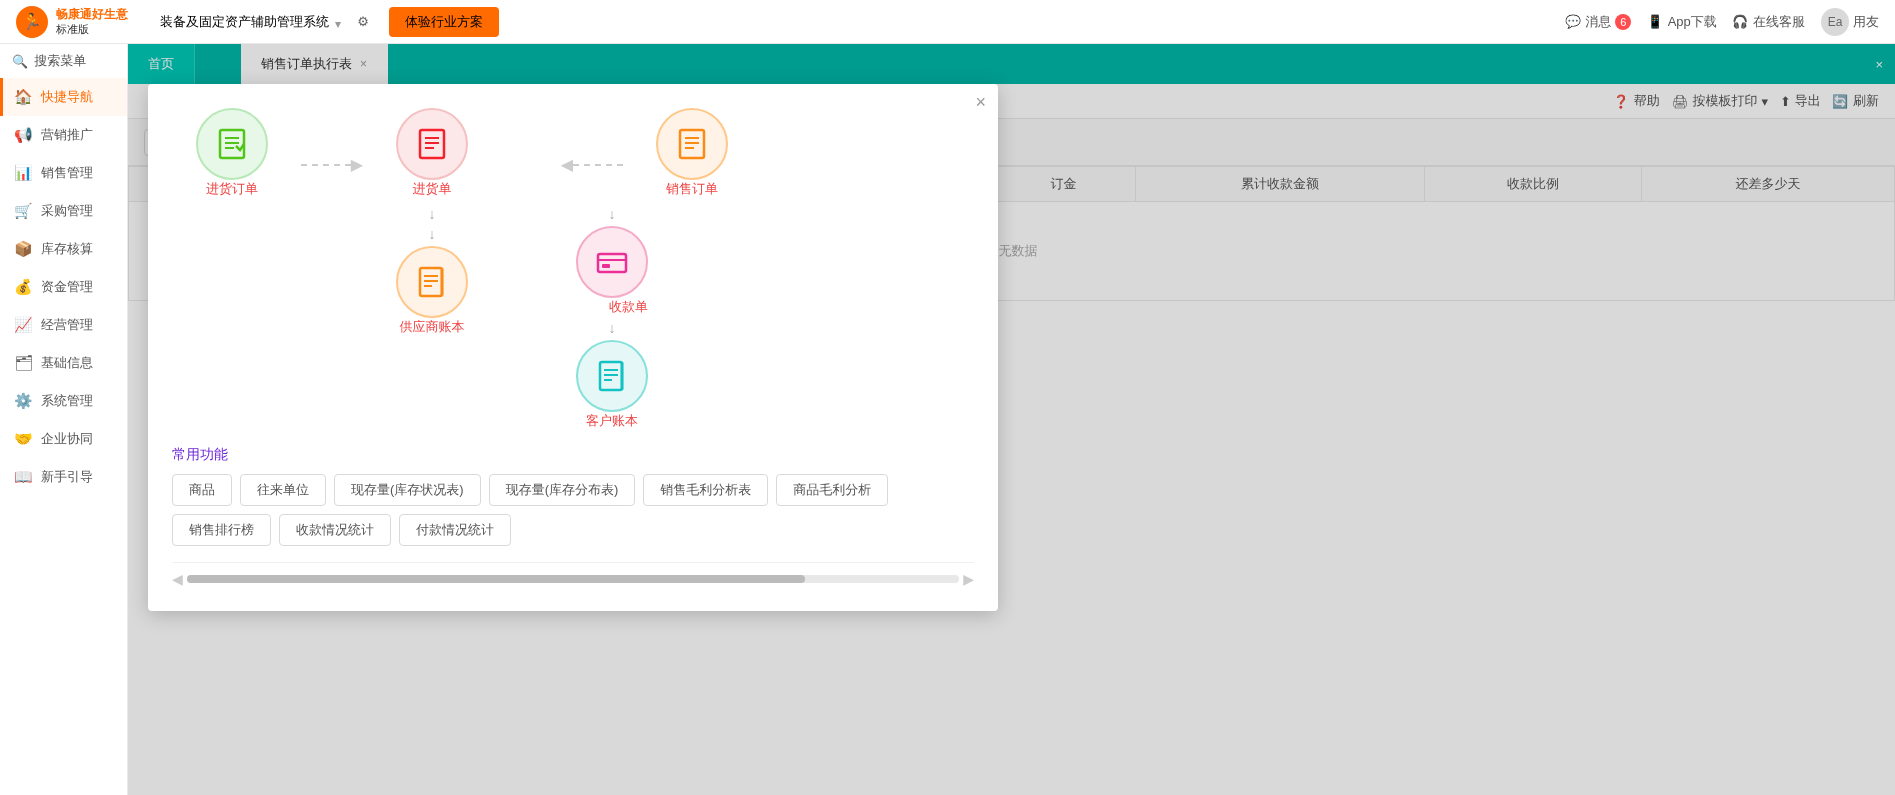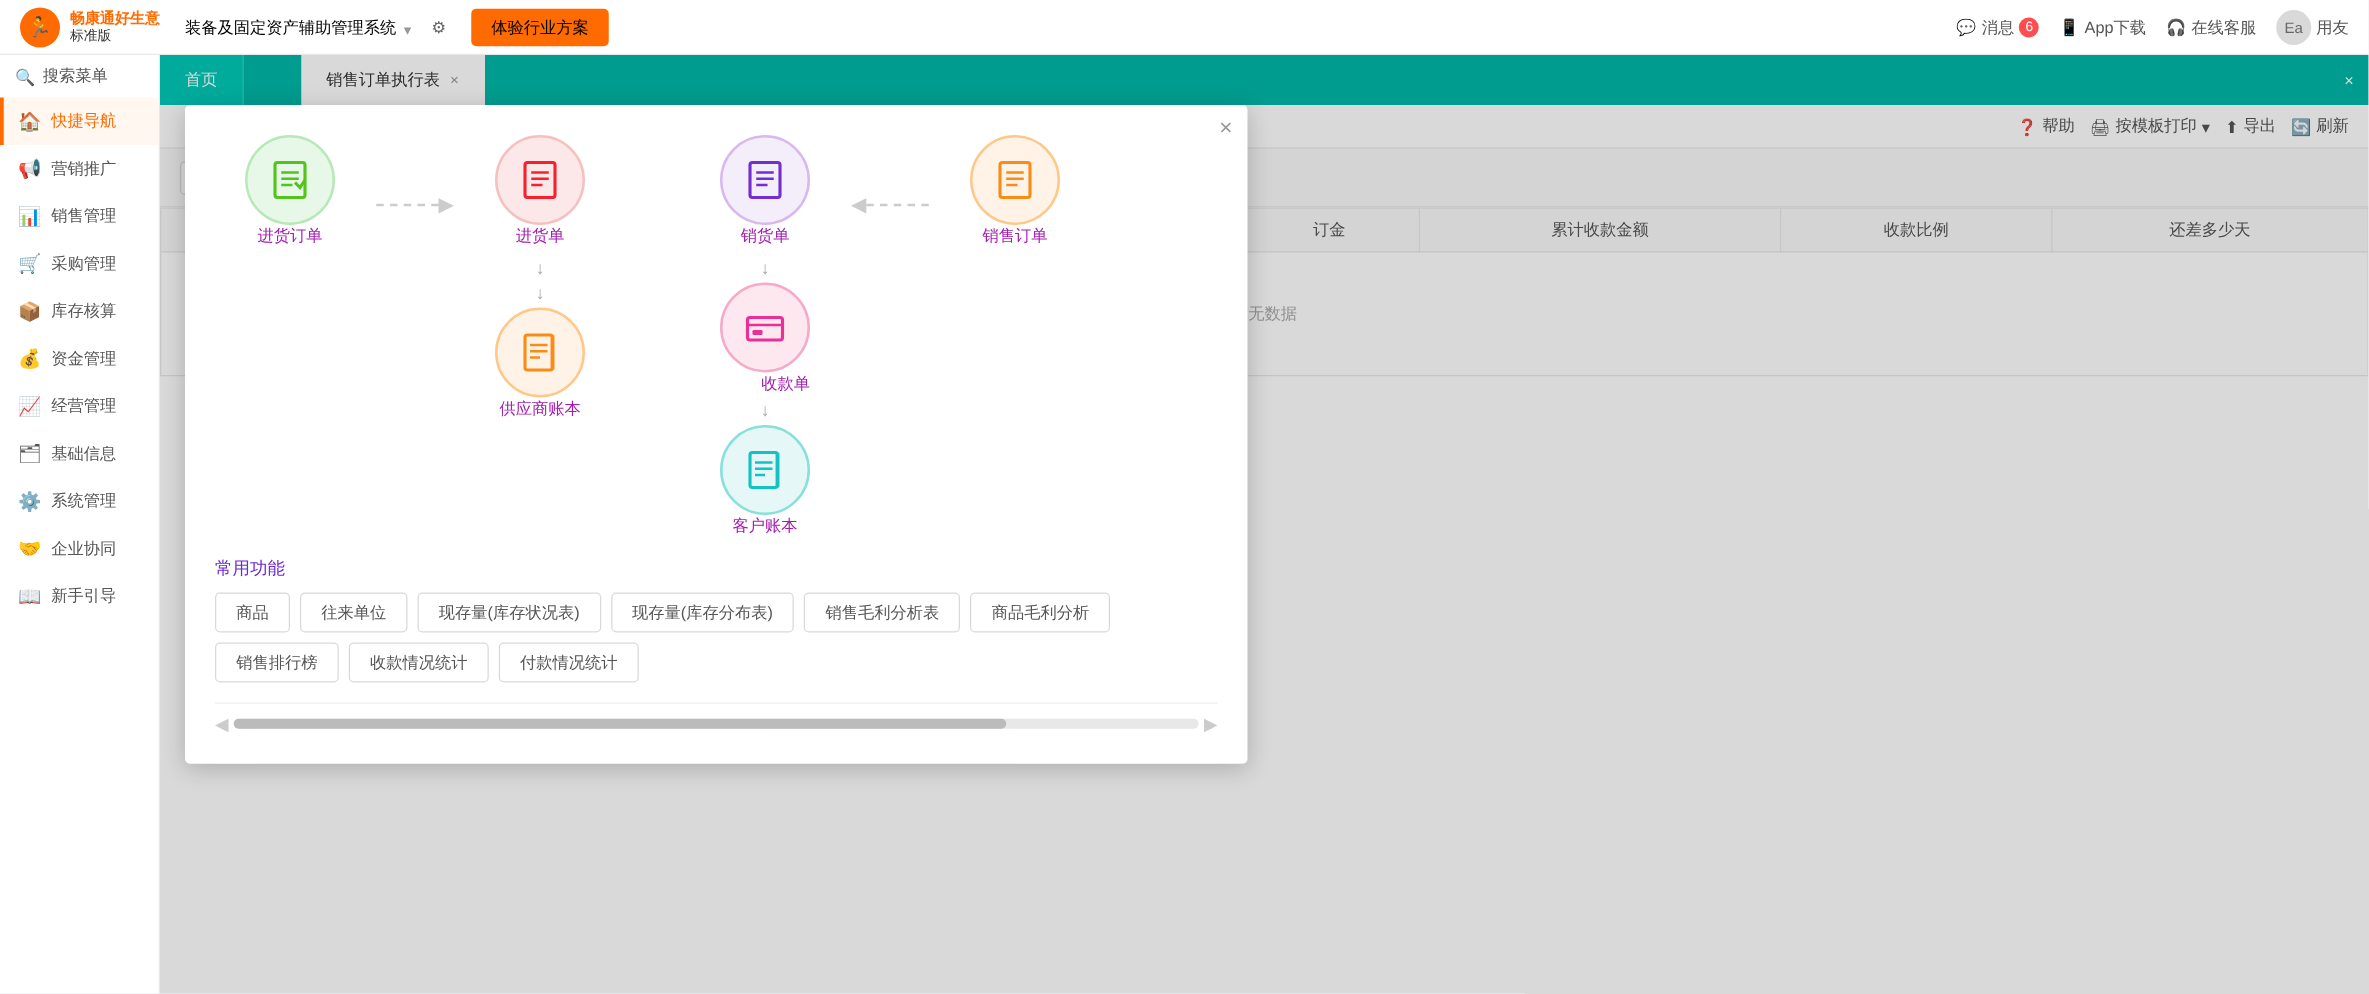--- a/index.html
+++ b/index.html
@@ -10,21 +10,21 @@
     .top-bar { display: flex; align-items: center; background: #fff; height: 44px; padding: 0 16px; border-bottom: 1px solid #e8e8e8; flex-shrink: 0; }
     .main-area { display: flex; flex: 1; overflow: hidden; }
     .sidebar { width: 128px; background: #fff; flex-shrink: 0; border-right: 1px solid #e8e8e8; display: flex; flex-direction: column; }
     .content-area { flex: 1; display: flex; flex-direction: column; overflow: hidden; position: relative; }
 
     
     .logo-area { display: flex; align-items: center; gap: 8px; width: 128px; flex-shrink: 0; }
     .logo-icon { width: 32px; height: 32px; background: #ff6b00; border-radius: 50%; display: flex; align-items: center; justify-content: center; color: white; font-size: 16px; }
     .logo-text { font-size: 11px; color: #333; line-height: 1.3; }
     .logo-text .line1 { color: #ff6b00; font-weight: bold; font-size: 12px; }
-    .system-title { display: flex; align-items: flex-end; gap: 6px; margin-left: 4px; }
+    .system-title { display: flex; align-items: flex-end; gap: 6px; margin-left: 16px; }
     .system-title-arrow { color: #999; font-size: 12px; }
     .gear-btn { width: 28px; height: 28px; display: flex; align-items: center; justify-content: center; color: #666; cursor: pointer; margin-left: 8px; }
     .trial-btn { background: #ff6b00; color: #000000; border: none; padding: 6px 16px; border-radius: 4px; cursor: pointer; font-size: 13px; margin-left: 12px; }
     .top-right { margin-left: auto; display: flex; align-items: center; gap: 16px; }
     .top-right-item { display: flex; align-items: center; gap: 4px; color: #555; cursor: pointer; font-size: 13px; }
     .badge { background: #ff4d4f; color: white; border-radius: 10px; padding: 0 5px; font-size: 11px; min-width: 16px; height: 16px; display: inline-flex; align-items: center; justify-content: center; }
     .user-avatar { width: 28px; height: 28px; background: #d9d9d9; border-radius: 50%; display: flex; align-items: center; justify-content: center; font-size: 12px; color: #666; }
 
     
     .nav-tabs { display: flex; background: #00b8a9; height: 40px; align-items: stretch; flex-shrink: 0; }
@@ -66,21 +66,21 @@
 
     
     .flow-chart { display: flex; flex-direction: column; gap: 0; }
     .flow-circle { width: 72px; height: 72px; border-radius: 50%; display: flex; align-items: center; justify-content: center; font-size: 28px; }
     .flow-circle.green { background: #e8f8e8; border: 2px solid #b7e8b7; color: #52c41a; }
     .flow-circle.red-light { background: #fce8e8; border: 2px solid #f5c0c0; color: #f5222d; }
     .flow-circle.purple { background: #f3eefa; border: 2px solid #d9b8f0; color: #722ed1; }
     .flow-circle.orange { background: #fff3e8; border: 2px solid #ffc88a; color: #fa8c16; }
     .flow-circle.teal { background: #e6f7f7; border: 2px solid #87e0da; color: #13c2c2; }
     .flow-circle.pink { background: #fde8f0; border: 2px solid #f5aac8; color: #eb2f96; }
-    .flow-node-label { font-size: 13px; color: #a21caf; }
+    .flow-node-label { font-size: 13px; color: #ef4444; }
     .flow-col { display: flex; flex-direction: column; align-items: center; }
 
     
     .common-func { margin-top: 16px; }
     .common-func-title { font-size: 14px; color: #6d28d9; margin-bottom: 10px; }
     .func-btns { display: flex; flex-wrap: wrap; gap: 8px; }
     .func-btn { border: 1px solid #d9d9d9; background: #fff; padding: 6px 16px; border-radius: 4px; cursor: pointer; font-size: 13px; color: #555; }
   </style>
 </head>
 <body>
@@ -282,31 +282,20 @@
                       <line x1="11" y1="12" x2="25" y2="12" stroke="#f5222d" stroke-width="2"></line>
                       <line x1="11" y1="17" x2="25" y2="17" stroke="#f5222d" stroke-width="2"></line>
                       <line x1="11" y1="22" x2="20" y2="22" stroke="#f5222d" stroke-width="2"></line>
                     </svg>
                 </div>
                 <span class="flow-node-label">进货单</span>
               </div>
 
               <div style="width:60px;"></div>
 
-              <div class="flow-col" style="width:120px; align-items:center;">
-                <div class="flow-circle purple">
-                  <svg width="36" height="36" viewBox="0 0 36 36">
-                      <rect x="6" y="4" width="24" height="28" rx="2" fill="none" stroke="#722ed1" stroke-width="2.5"></rect>
-                      <line x1="11" y1="12" x2="25" y2="12" stroke="#722ed1" stroke-width="2"></line>
-                      <line x1="11" y1="17" x2="25" y2="17" stroke="#722ed1" stroke-width="2"></line>
-                      <line x1="11" y1="22" x2="20" y2="22" stroke="#722ed1" stroke-width="2"></line>
-                    </svg>
-                </div>
-                <span class="flow-node-label">销货单</span>
-              </div>
 
               <div style="display:flex;align-items:center;padding-bottom:24px;width:80px;justify-content:center;">
                 <span style="color:#ccc;font-size:16px;">◀</span>
                 <div style="border-top:2px dashed #ccc;width:50px;"></div>
               </div>
 
               <div class="flow-col" style="width:120px; align-items:center;">
                 <div class="flow-circle orange">
                   <svg width="36" height="36" viewBox="0 0 36 36">
                       <rect x="6" y="4" width="24" height="28" rx="2" fill="none" stroke="#fa8c16" stroke-width="2.5"></rect>

